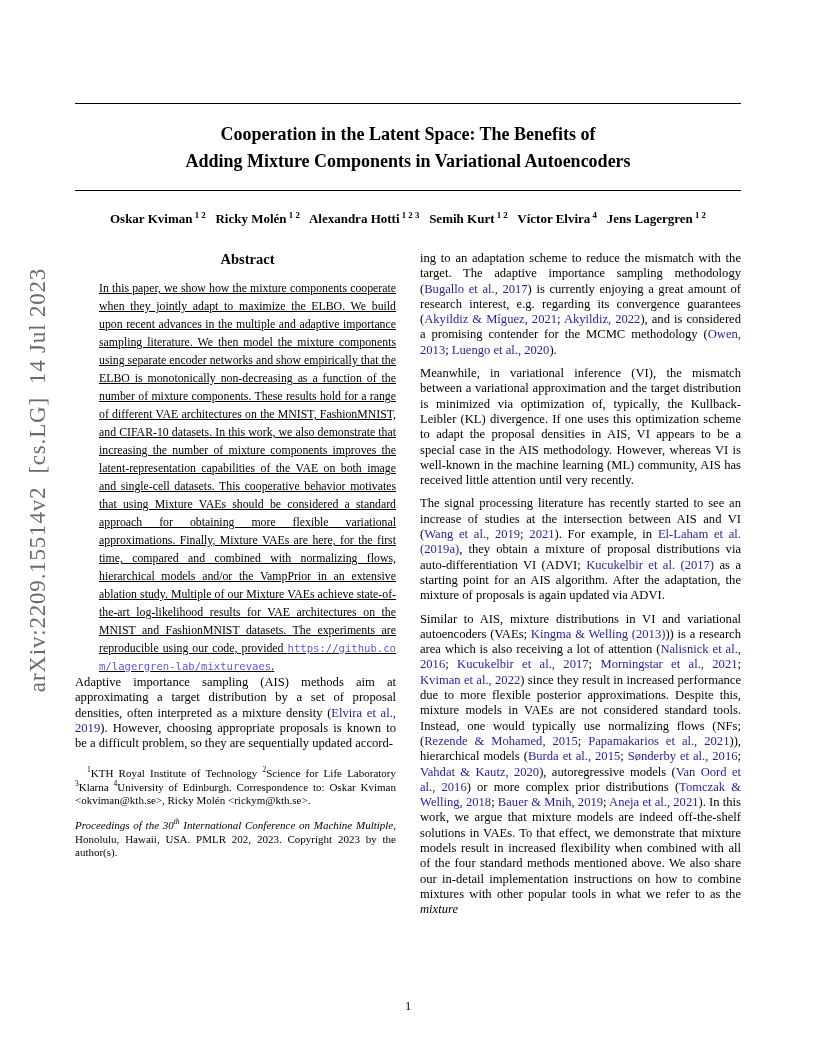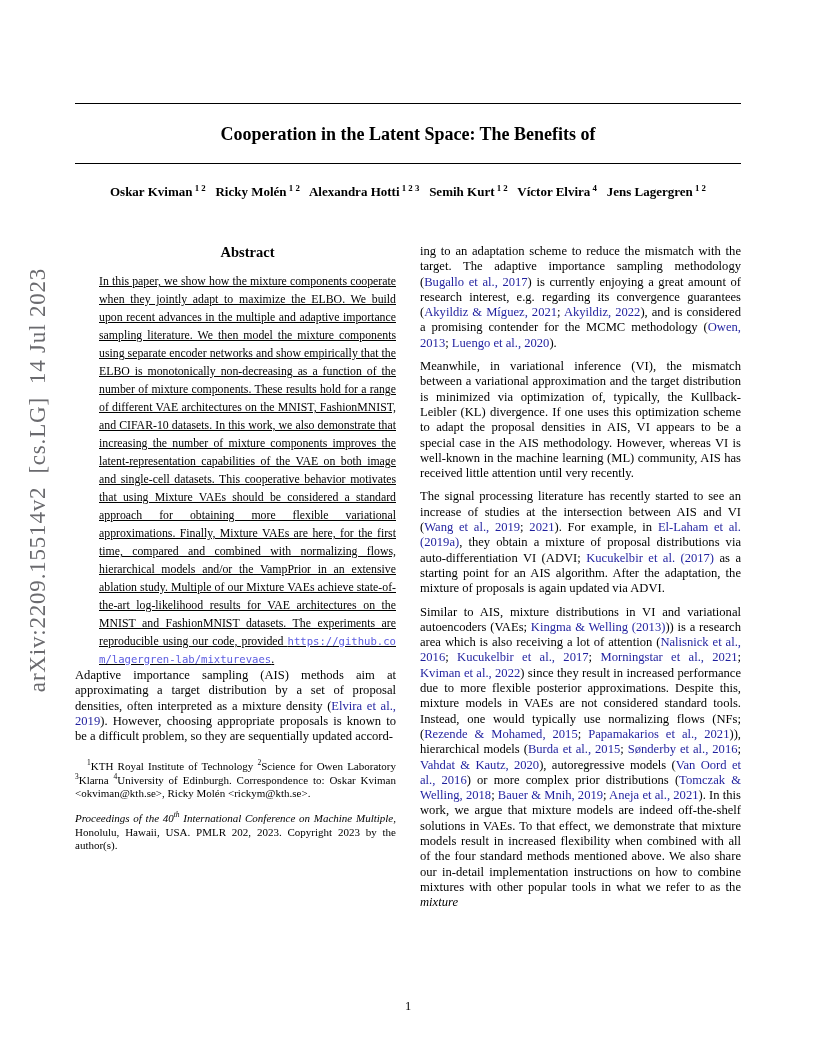--- a/index.html
+++ b/index.html
@@ -14,21 +14,21 @@
     font-family:"Liberation Serif",serif;
     position:relative;overflow:hidden;
     -webkit-hyphens:auto;hyphens:auto;
   }
   .content{position:absolute;left:75px;top:10px;width:666px;}
   .rule{border:none;border-top:1.3px solid #000;margin:0;}
   .rule-top{margin-top:93px;}
   .paper-title{font-size:18px;font-weight:bold;text-align:center;margin:17px 0 15px;line-height:27px;}
   .paper-title .title-line{display:block;}
   .authors{font-weight:bold;font-size:13px;text-align:center;margin-top:20px;white-space:pre-wrap;}
-  .columns{display:flex;gap:24px;margin-top:44px;align-items:flex-start;justify-content:flex-end;}
+  .columns{display:flex;gap:24px;margin-top:24px;align-items:flex-start;justify-content:flex-end;}
   .col{width:321px;}
   .abstract-block{padding-left:24px;}
   .abstract-heading{text-align:center;font-weight:bold;font-size:14.5px;margin:0 0 11px 0;}
   .abstract-body{font-size:11.8px;line-height:18px;text-align:justify;margin:0;text-decoration:underline;}
   .section-heading{font-size:15px;font-weight:bold;margin:30px 0 10px 0;}
   .body-par{font-size:12.6px;line-height:15.3px;text-align:justify;margin:0 0 8px 0;}
   .footnote{font-size:11px;line-height:13.2px;text-align:justify;margin-top:16px;text-indent:12px;}
   .proceedings{font-size:11px;line-height:13.4px;text-align:justify;margin-top:12px;}
   .seg-sup{vertical-align:super;font-size:68%;line-height:0;}
   .seg-it{font-style:italic;}
@@ -45,33 +45,34 @@
 </style>
 </head>
 <body>
 
 <div class="arxiv-watermark">arXiv:2209.15514v2  [cs.LG]  14 Jul 2023</div>
 
 <div class="content">
   <hr class="rule rule-top">
   <h1 class="paper-title">
     <span class="title-line">Cooperation in the Latent Space: The Benefits of</span>
+    <span class="title-line">Adding Mixture Components in Variational Autoencoders</span>
   </h1>
   <hr class="rule">
   <div class="authors"><span>Oskar Kviman</span><span class="seg-sup"> 1 2</span><span>   </span><span>Ricky Molén</span><span class="seg-sup"> 1 2</span><span>   </span><span>Alexandra Hotti</span><span class="seg-sup"> 1 2 3</span><span>   </span><span>Semih Kurt</span><span class="seg-sup"> 1 2</span><span>   </span><span>Víctor Elvira</span><span class="seg-sup"> 4</span><span>   </span><span>Jens Lagergren</span><span class="seg-sup"> 1 2</span></div>
 
   <div class="columns">
     <div class="col">
       <div class="abstract-block">
         <div class="abstract-heading">Abstract</div>
         <p class="abstract-body"><span>In this paper, we show how the mixture components cooperate when they jointly adapt to maximize the ELBO. We build upon recent advances in the multiple and adaptive importance sampling literature. We then model the mixture components using separate encoder networks and show empirically that the ELBO is monotonically non-decreasing as a function of the number of mixture components. These results hold for a range of different VAE architectures on the MNIST, FashionMNIST, and CIFAR-10 datasets. In this work, we also demonstrate that increasing the number of mixture components improves the latent-representation capabilities of the VAE on both image and single-cell datasets. This cooperative behavior motivates that using Mixture VAEs should be considered a standard approach for obtaining more flexible variational approximations. Finally, Mixture VAEs are here, for the first time, compared and combined with normalizing flows, hierarchical models and/or the VampPrior in an extensive ablation study. Multiple of our Mixture VAEs achieve state-of-the-art log-likelihood results for VAE architectures on the MNIST and FashionMNIST datasets. The experiments are reproducible using our code, provided </span><span class="seg-link">https://github.com/lagergren-lab/mixturevaes</span><span>.</span></p>
       </div>
       <p class="body-par"><span>Adaptive importance sampling (AIS) methods aim at approximating a target distribution by a set of proposal densities, often interpreted as a mixture density (</span><span class="seg-cite">Elvira et al., 2019</span><span>). However, choosing appropriate proposals is known to be a difficult problem, so they are sequentially updated accord-</span></p>
-      <div class="footnote"><span class="seg-sup">1</span><span>KTH Royal Institute of Technology </span><span class="seg-sup">2</span><span>Science for Owen Laboratory </span><span class="seg-sup">3</span><span>Klarna </span><span class="seg-sup">4</span><span>University of Edinburgh. Correspondence to: Oskar Kviman &lt;okviman@kth.se&gt;, Ricky Molén &lt;rickym@kth.se&gt;.</span></div>
-      <div class="proceedings"><span class="seg-it">Proceedings of the 40</span><span class="seg-itsup">th</span><span class="seg-it"> International Conference on Machine Multiple</span><span>, Honolulu, Hawaii, USA. PMLR 202, 2023. Copyright 2023 by the author(s).</span></div>
+      <div class="footnote"><span class="seg-sup">1</span><span>KTH Royal Institute of Technology </span><span class="seg-sup">2</span><span>Science for Life Laboratory </span><span class="seg-sup">3</span><span>Klarna </span><span class="seg-sup">4</span><span>University of Edinburgh. Correspondence to: Oskar Kviman &lt;okviman@kth.se&gt;, Ricky Molén &lt;rickym@kth.se&gt;.</span></div>
+      <div class="proceedings"><span class="seg-it">Proceedings of the 30</span><span class="seg-itsup">th</span><span class="seg-it"> International Conference on Machine Multiple</span><span>, Honolulu, Hawaii, USA. PMLR 202, 2023. Copyright 2023 by the author(s).</span></div>
     </div>
     <div class="col">
       <p class="body-par"><span>ing to an adaptation scheme to reduce the mismatch with the target. The adaptive importance sampling methodology (</span><span class="seg-cite">Bugallo et al., 2017</span><span>) is currently enjoying a great amount of research interest, e.g. regarding its convergence guarantees (</span><span class="seg-cite">Akyildiz &amp; Míguez, 2021</span><span>; </span><span class="seg-cite">Akyildiz, 2022</span><span>), and is considered a promising contender for the MCMC methodology (</span><span class="seg-cite">Owen, 2013</span><span>; </span><span class="seg-cite">Luengo et al., 2020</span><span>).</span></p>
       <p class="body-par"><span>Meanwhile, in variational inference (VI), the mismatch between a variational approximation and the target distribution is minimized via optimization of, typically, the Kullback-Leibler (KL) divergence. If one uses this optimization scheme to adapt the proposal densities in AIS, VI appears to be a special case in the AIS methodology. However, whereas VI is well-known in the machine learning (ML) community, AIS has received little attention until very recently.</span></p>
       <p class="body-par"><span>The signal processing literature has recently started to see an increase of studies at the intersection between AIS and VI (</span><span class="seg-cite">Wang et al., 2019</span><span>; </span><span class="seg-cite">2021</span><span>). For example, in </span><span class="seg-cite">El-Laham et al. (2019a)</span><span>, they obtain a mixture of proposal distributions via auto-differentiation VI (ADVI; </span><span class="seg-cite">Kucukelbir et al. (2017)</span><span> as a starting point for an AIS algorithm. After the adaptation, the mixture of proposals is again updated via ADVI.</span></p>
       <p class="body-par"><span>Similar to AIS, mixture distributions in VI and variational autoencoders (VAEs; </span><span class="seg-cite">Kingma &amp; Welling (2013)</span><span>)) is a research area which is also receiving a lot of attention (</span><span class="seg-cite">Nalisnick et al., 2016</span><span>; </span><span class="seg-cite">Kucukelbir et al., 2017</span><span>; </span><span class="seg-cite">Morningstar et al., 2021</span><span>; </span><span class="seg-cite">Kviman et al., 2022</span><span>) since they result in increased performance due to more flexible posterior approximations. Despite this, mixture models in VAEs are not considered standard tools. Instead, one would typically use normalizing flows (NFs; (</span><span class="seg-cite">Rezende &amp; Mohamed, 2015</span><span>; </span><span class="seg-cite">Papamakarios et al., 2021</span><span>)), hierarchical models (</span><span class="seg-cite">Burda et al., 2015</span><span>; </span><span class="seg-cite">Sønderby et al., 2016</span><span>; </span><span class="seg-cite">Vahdat &amp; Kautz, 2020</span><span>), autoregressive models (</span><span class="seg-cite">Van Oord et al., 2016</span><span>) or more complex prior distributions (</span><span class="seg-cite">Tomczak &amp; Welling, 2018</span><span>; </span><span class="seg-cite">Bauer &amp; Mnih, 2019</span><span>; </span><span class="seg-cite">Aneja et al., 2021</span><span>). In this work, we argue that mixture models are indeed off-the-shelf solutions in VAEs. To that effect, we demonstrate that mixture models result in increased flexibility when combined with all of the four standard methods mentioned above. We also share our in-detail implementation instructions on how to combine mixtures with other popular tools in what we refer to as the </span><span class="seg-it">mixture</span></p>
     </div>
   </div>
 </div>
 

